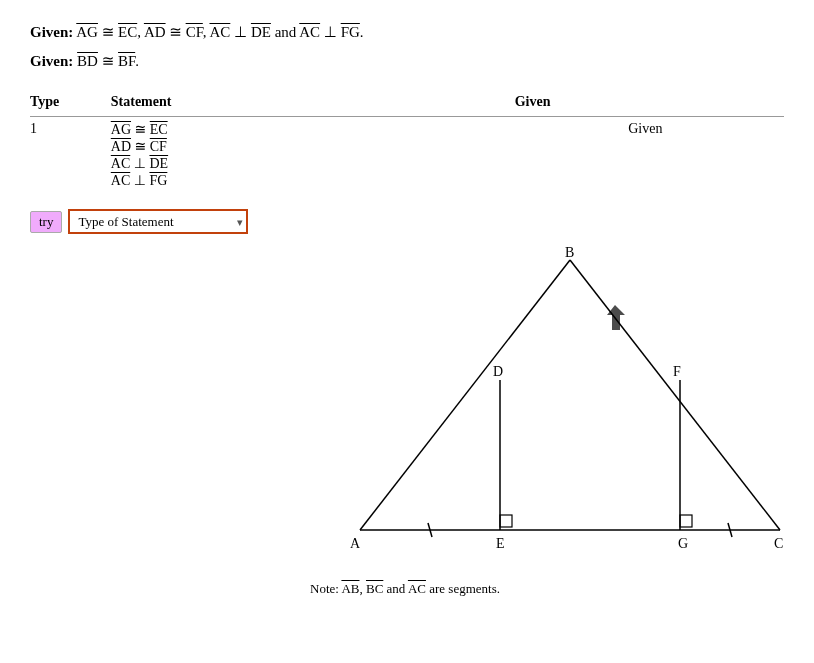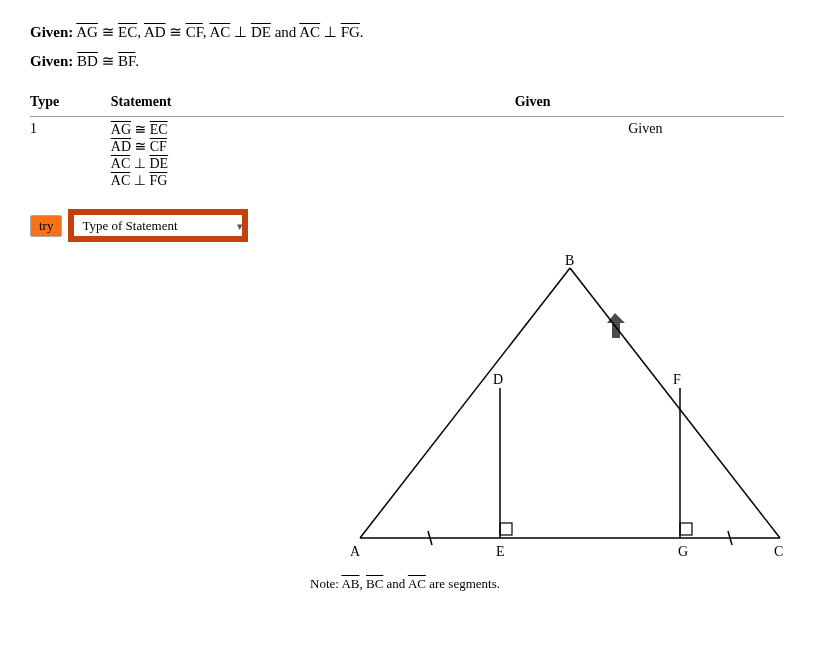--- a/index.html
+++ b/index.html
@@ -44,29 +44,29 @@
     .reason-col { width: 200px; text-align: center; }
 
     .try-row {
       display: flex;
       align-items: center;
       gap: 6px;
       margin-bottom: 16px;
     }
     .try-btn {
       border: 1px solid #aaa;
-      background: #f97316;
+      background: #f0abfc;
       padding: 2px 8px;
       font-size: 13px;
       cursor: pointer;
       border-radius: 2px;
       font-family: 'Times New Roman', Times, serif;
     }
     .type-select {
-      border: 6px solid #c2410c;
+      border: 2px solid #c2410c;
       padding: 3px 8px;
       font-size: 13px;
       min-width: 180px;
       background: #fff;
       cursor: pointer;
       font-family: 'Times New Roman', Times, serif;
       appearance: none;
       -webkit-appearance: none;
       position: relative;
     }
@@ -88,21 +88,21 @@
     .diagram-area {
       display: flex;
       justify-content: flex-start;
       padding-left: 280px;
     }
     svg {
       overflow: visible;
     }
     .note-text {
       font-size: 13px;
-      margin-top: 8px;
+      margin-top: 21px;
       padding-left: 280px;
     }
   </style>
 </head>
 <body>
 
 <div>
   <p class="given-text">
     <strong>Given:</strong>
     <span><span class="overline">AG</span> ≅ <span class="overline">EC</span>,</span>

